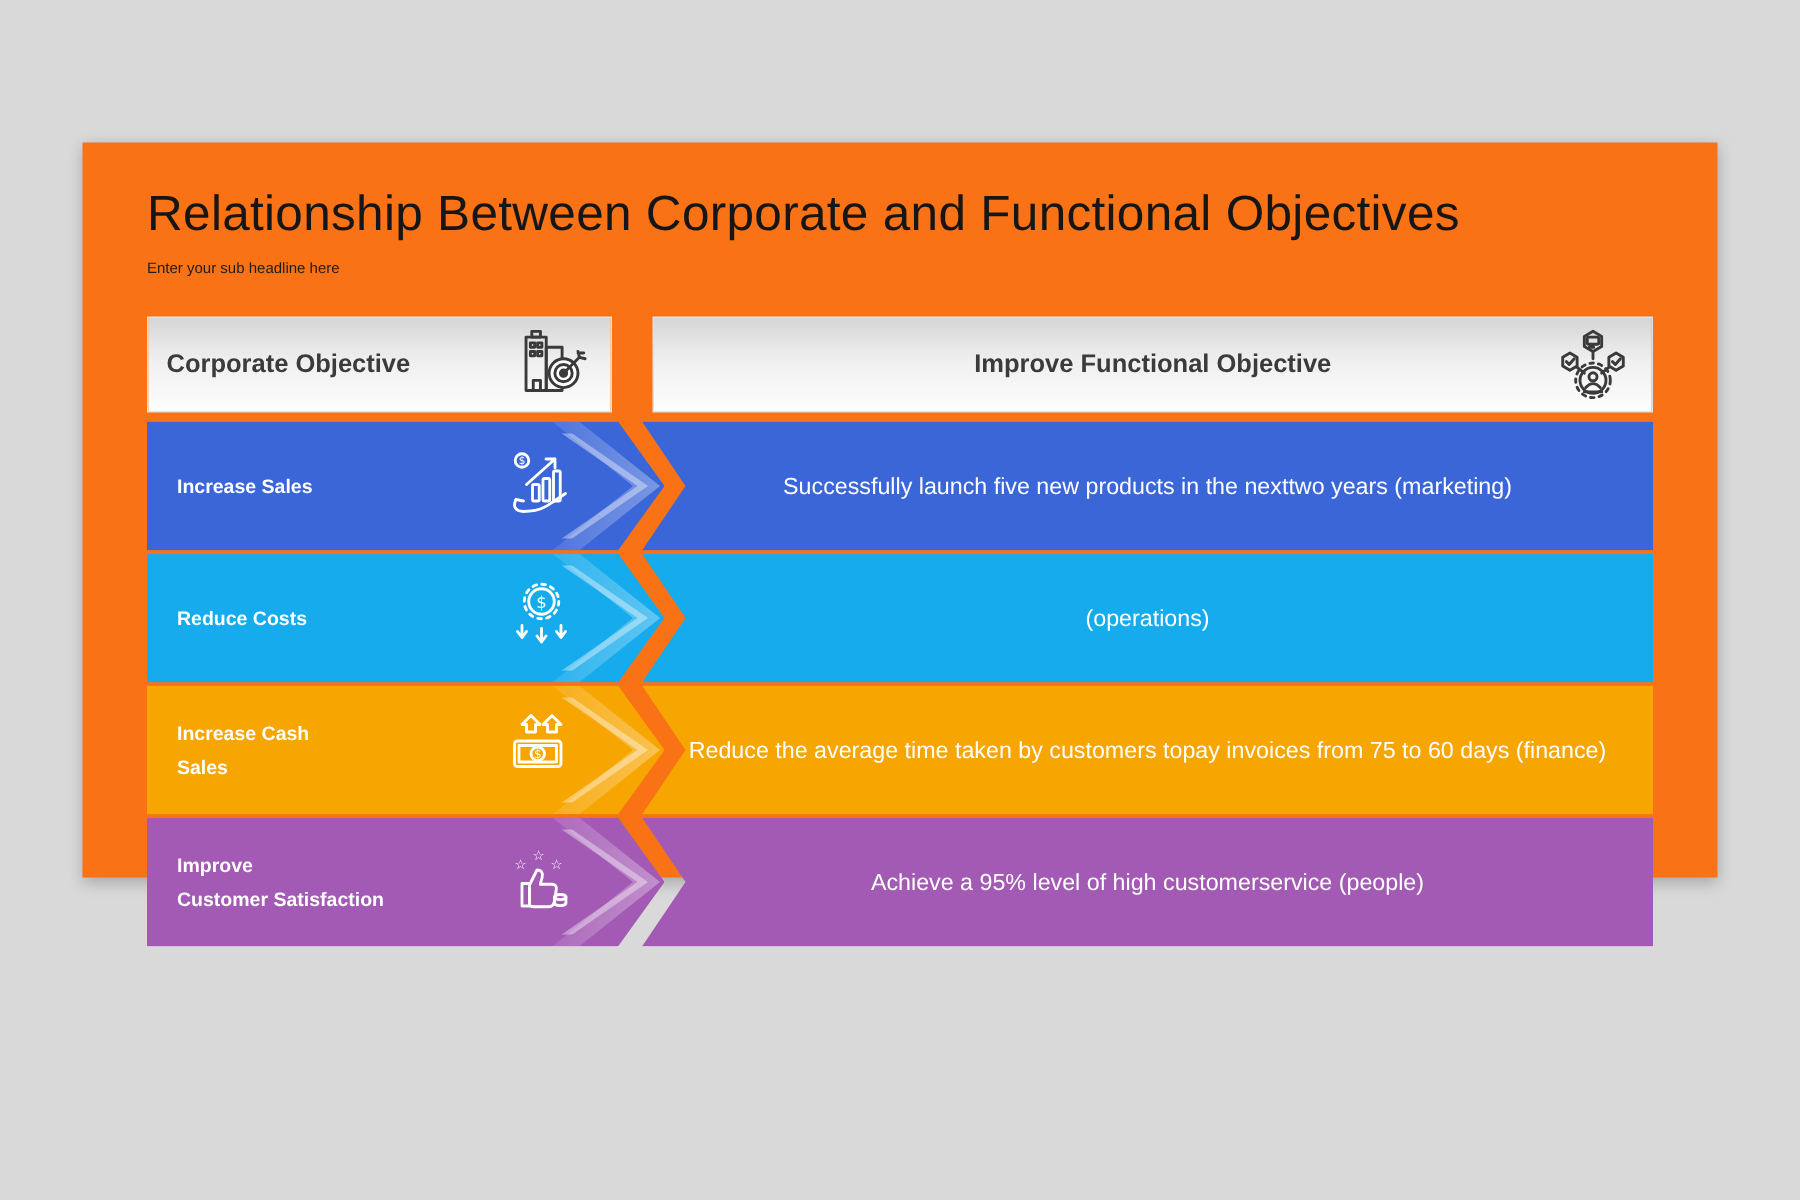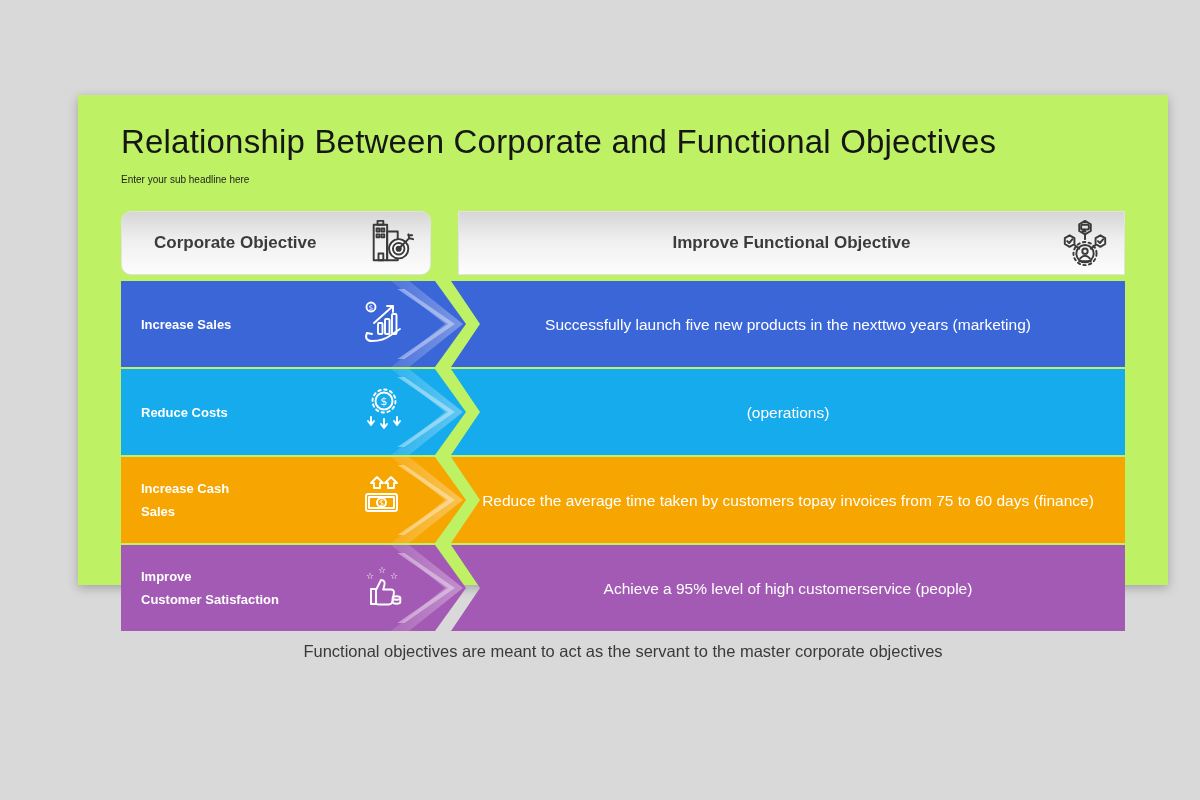--- a/index.html
+++ b/index.html
@@ -3,35 +3,35 @@
 <meta charset="utf-8">
 <style>
   html,body { margin:0; padding:0; }
   body {
     width:1200px; height:800px; position:relative; overflow:hidden;
     background:#d9d9d9;
     font-family:"Liberation Sans", sans-serif;
   }
   .card {
     position:absolute; left:55px; top:95px; width:1090px; height:490px;
-    background:#bef264; box-shadow:0 3px 10px rgba(0,0,0,0.25);
-    box-sizing:border-box; padding:28px 43px 0 43px;margin-left:23px;
+    background:#f97316; box-shadow:0 3px 10px rgba(0,0,0,0.25);
+    box-sizing:border-box; padding:28px 43px 0 43px;
   }
   .slide-title {
     margin:0; font-size:33px; font-weight:500; color:#161616; letter-spacing:0.2px;
   }
   .slide-subtitle { margin-top:13px; font-size:10px; color:#1d1d1d; }
 
   .header-row { display:flex; margin-top:26px; height:64px; }
   .header-box {
     position:relative; display:flex; align-items:center; box-sizing:border-box;
     border:1px solid #e2e2e2;
     background:linear-gradient(180deg,#d6d6d6 0%,#efefef 45%,#fdfdfd 100%);
   }
-  .header-box.left { width:310px; padding-left:32px;border-radius:10px; }
+  .header-box.left { width:310px; padding-left:12px; }
   .header-box.right { flex:1; margin-left:27px; justify-content:center; }
   .header-label { font-size:17px; font-weight:bold; color:#3b3b3b; }
   .header-icon { position:absolute; right:14px; top:50%; transform:translateY(-50%); width:50px; height:50px; }
 
   .rows { margin-top:6px; }
   .obj-row { position:relative; height:86px; margin-bottom:2px; }
   .bar-left {
     position:absolute; left:0; top:0; width:345px; height:100%;
     clip-path:polygon(0 0, 314px 0, 100% 50%, 314px 100%, 0 100%);
   }
@@ -230,15 +230,14 @@
         </span>
       </div>
       <div class="bar-right" style="background-color: rgb(163, 90, 180);">
         <div class="desc-line">Achieve a 95% level of high customer</div>
         <div class="desc-line">service (people)</div>
       </div>
     </div>
 
   </div>
 
-  <div class="footer-note">Functional objectives are meant to act as the servant to the master corporate objectives</div>
 
 </div>
 
 </body></html>

